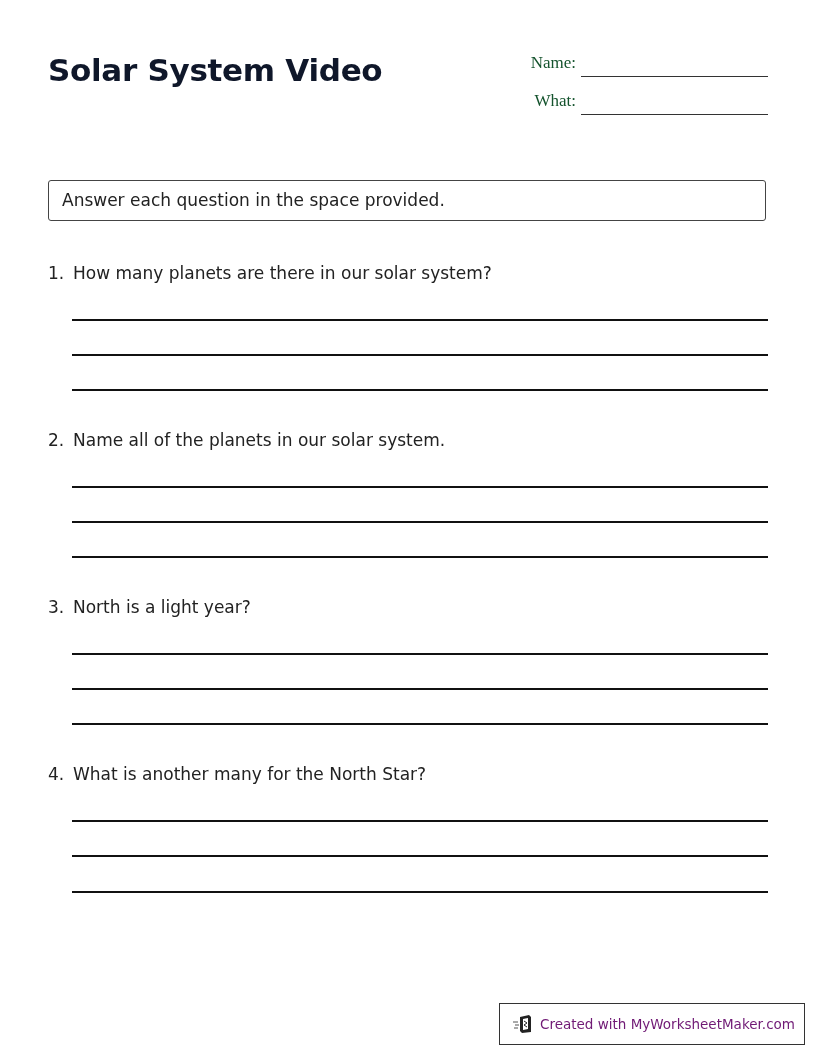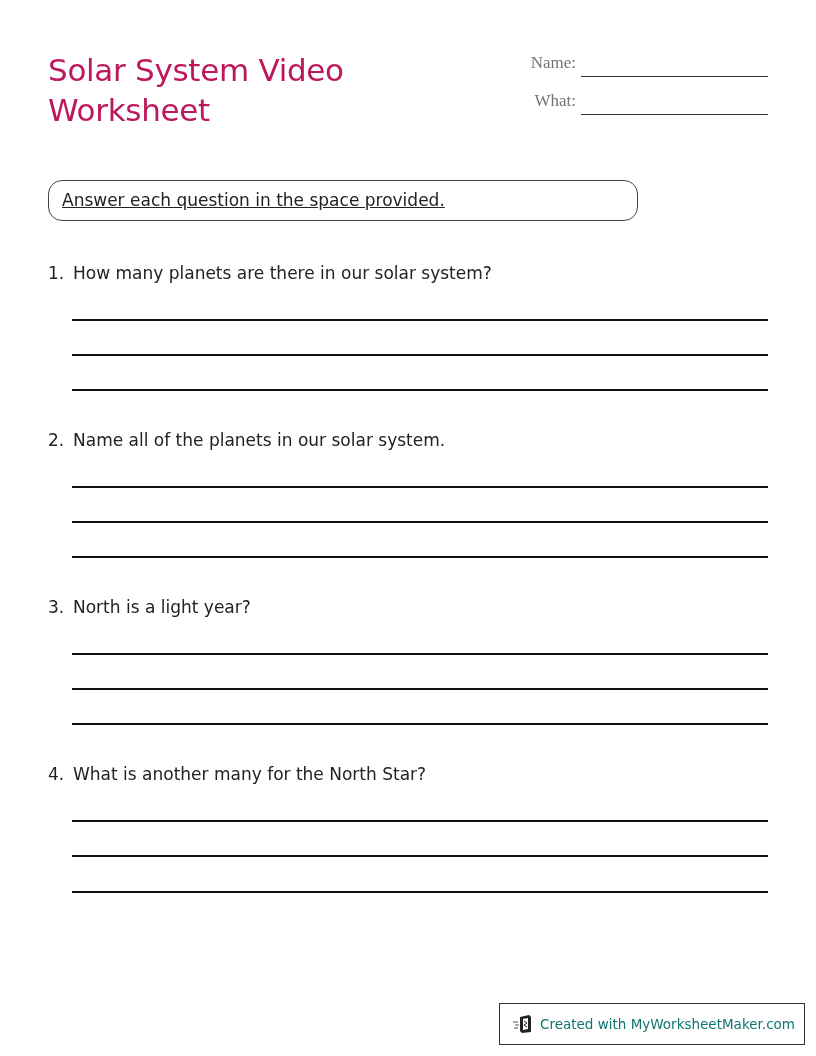--- a/index.html
+++ b/index.html
@@ -2,50 +2,49 @@
 <html><head>
   <meta charset="utf-8">
   <style>
     html, body { margin: 0; padding: 0; }
     body {
       width: 816px; height: 1056px; background: #ffffff; position: relative;
       font-family: "DejaVu Sans", sans-serif; color: #222; overflow: hidden;
     }
     .title {
       position: absolute; left: 48px; top: 50px;
-      font-size: 31px; line-height: 40px; font-weight: normal; color: #be185d;
+      font-size: 31px; line-height: 40px; font-weight: bold; color: #0f172a;
       margin: 0; letter-spacing: -0.3px;
     }
-    .field { position: absolute; font-family: "Liberation Serif", serif; font-size: 17px; color: #737373; }
+    .field { position: absolute; font-family: "Liberation Serif", serif; font-size: 17px; color: #14532d; }
     .field .label { position: absolute; right: 0; white-space: nowrap; }
     .field-line { position: absolute; height: 0; border-top: 1px solid #333; }
     .instructions {
-      position: absolute; left: 48px; top: 180px; width: 590px; height: 41px;
-      border: 1px solid #444; border-radius: 14px; box-sizing: border-box;
-      font-size: 17px; line-height: 39px; padding-left: 13px; color: #222; text-decoration: underline;
+      position: absolute; left: 48px; top: 180px; width: 718px; height: 41px;
+      border: 1px solid #444; border-radius: 3px; box-sizing: border-box;
+      font-size: 17px; line-height: 39px; padding-left: 13px; color: #222;
     }
     .question { position: absolute; left: 48px; font-size: 17px; color: #222; }
     .question .num { position: absolute; left: 0; }
     .question .text { position: absolute; left: 25px; white-space: nowrap; }
     .answer-line {
       position: absolute; left: 72px; width: 696px; height: 2px; background: #111;
     }
     .footer {
       position: absolute; left: 499px; top: 1003px; width: 306px; height: 42px;
       border: 1px solid #333; box-sizing: border-box;
-      display: flex; align-items: center; font-size: 13.5px; color: #0f766e;
+      display: flex; align-items: center; font-size: 13.5px; color: #701a75;
     }
     .footer .logo { margin-left: 12px; margin-right: 6px; width: 22px; height: 20px; }
   </style>
 </head>
 <body>
 
 <h1 class="title">
   <span>Solar System Video</span><br>
-  <span>Worksheet</span>
 </h1>
 
 <div class="field" style="left:480px; top:53px; width:96px; height:24px;">
   <span class="label">Name:</span>
 </div>
 <div class="field-line" style="left:581px; top:76px; width:187px;"></div>
 
 <div class="field" style="left:480px; top:91px; width:96px; height:24px;">
   <span class="label">What:</span>
 </div>

